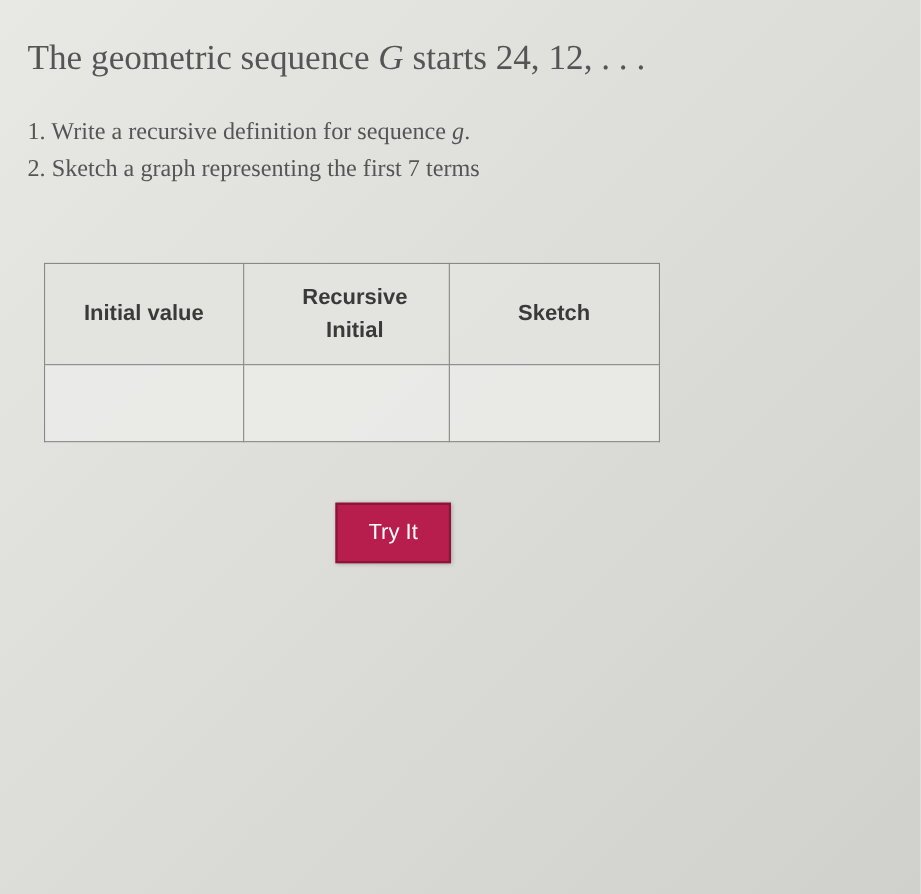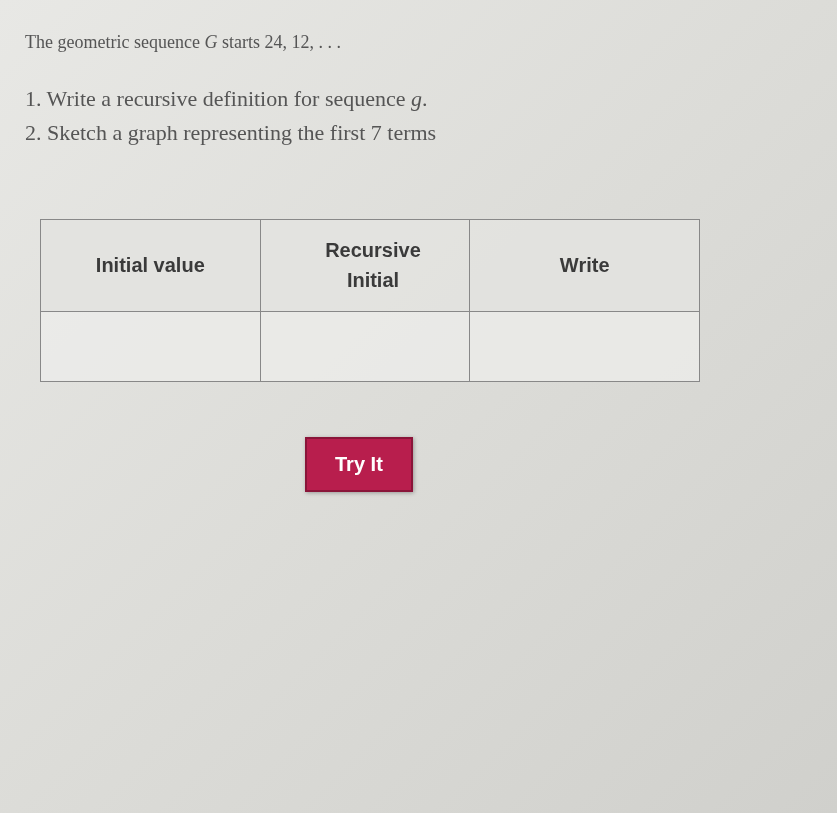--- a/index.html
+++ b/index.html
@@ -11,21 +11,21 @@
       width: 837px;
       height: 813px;
       background: linear-gradient(135deg, #e8e8e5 0%, #dcdcd8 50%, #d0d0cc 100%);
       font-family: Georgia, 'Times New Roman', serif;
       color: #4a4a4a;
       padding: 30px 25px;
       position: relative;
       overflow: hidden;
     }
     .intro-text {
-      font-size: 18px;
+      font-size: 32px;
       color: #555;
       line-height: 1.4;
       margin-bottom: 28px;
       font-weight: 400;
     }
     .intro-text .italic {
       font-style: italic;
     }
     .question-list {
       font-size: 22px;
@@ -38,21 +38,21 @@
     }
     .question-item .italic {
       font-style: italic;
     }
     .table-wrapper {
       margin-left: 15px;
       margin-bottom: 55px;
     }
     table {
       border-collapse: collapse;
-      width: 660px;
+      width: 560px;
       background: rgba(235, 235, 232, 0.6);
     }
     th, td {
       border: 1px solid #888;
       padding: 0;
       text-align: center;
       vertical-align: middle;
       font-family: Arial, Helvetica, sans-serif;
       font-weight: bold;
       color: #3a3a3a;
@@ -73,21 +73,21 @@
     .button-row {
       display: flex;
       justify-content: flex-start;
       padding-left: 280px;
     }
     .try-button {
       background: #b81e4d;
       color: #fff;
       font-family: Arial, Helvetica, sans-serif;
       font-size: 20px;
-      font-weight: 700;
+      font-weight: 400;
       border: 2px solid #8a1539;
       padding: 14px 28px;
       cursor: pointer;
       box-shadow: 1px 1px 4px rgba(0,0,0,0.3);
     }
   </style>
 </head>
 <body>
 
 <div class="intro-text">
@@ -105,21 +105,21 @@
 
 <div class="table-wrapper">
   <table>
     <thead>
       <tr>
         <th class="col1">Initial value</th>
         <th class="col2">
           <span>Recursive</span><br>
           <span>Initial</span>
         </th>
-        <th class="col3">Write</th>
+        <th class="col3">Sketch</th>
       </tr>
     </thead>
     <tbody>
       <tr>
         <td class="col1"></td>
         <td class="col2"></td>
         <td class="col3"></td>
       </tr>
     </tbody>
   </table>

